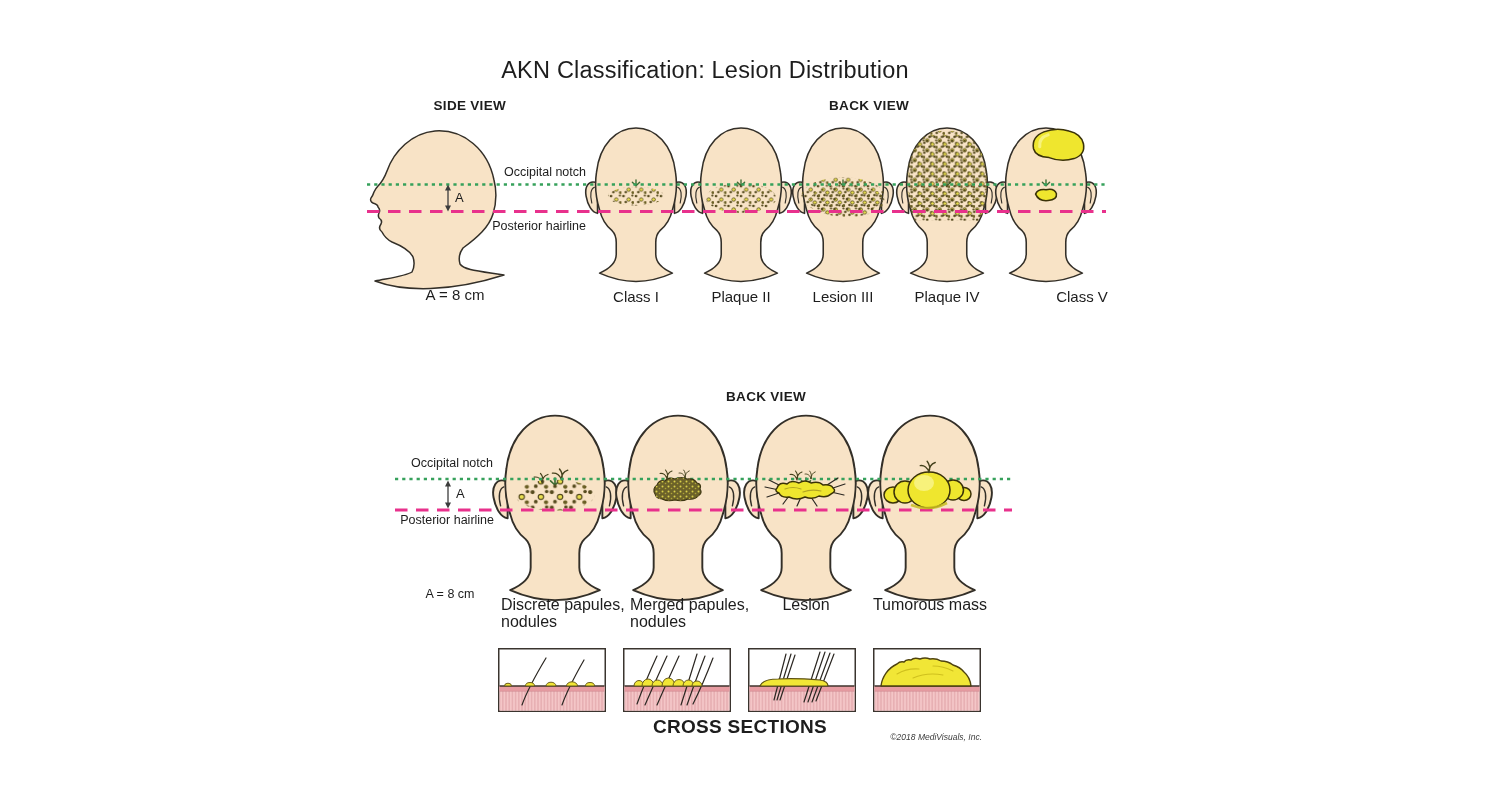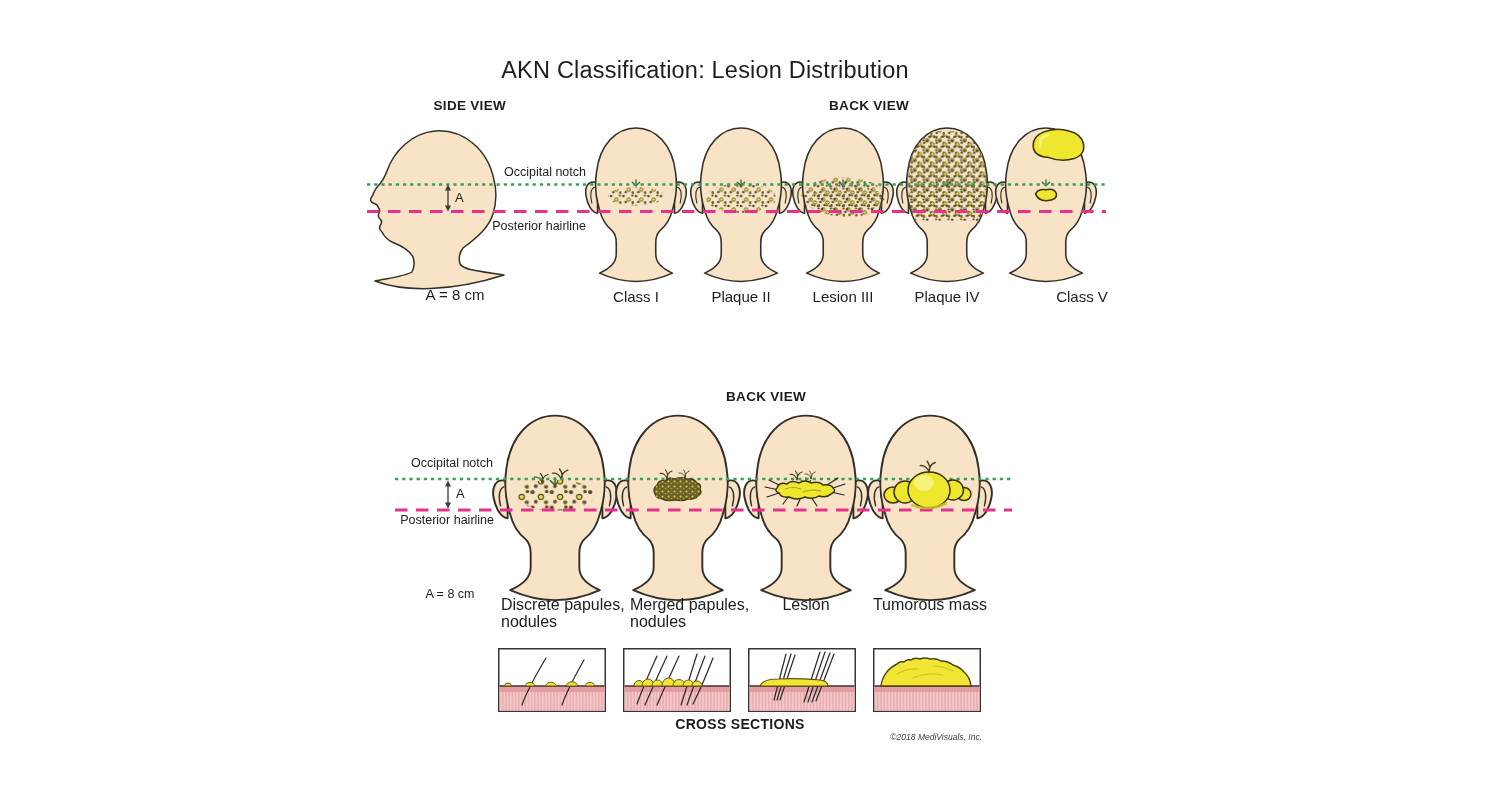--- a/index.html
+++ b/index.html
@@ -26,21 +26,21 @@
   .ctr{text-align:center;}
   .skin{fill:var(--skin);stroke:var(--outline);stroke-width:1.5;stroke-linejoin:round;}
   .earline{fill:none;stroke:var(--outline);stroke-width:1.1;stroke-linecap:round;}
   .notch{fill:none;stroke:#3e6b34;stroke-width:1.3;stroke-linecap:round;}
   .sprig{fill:none;stroke:#44411c;stroke-width:1.1;stroke-linecap:round;}
   .blob{fill:var(--yellow);stroke:#3a3208;stroke-width:1.5;stroke-linejoin:round;}
   .hair{fill:none;stroke:#2b2722;stroke-width:1.2;stroke-linecap:round;}
   .bump{fill:#f1e636;stroke:#6b5c1c;stroke-width:1;}
   .boxframe{fill:#ffffff;stroke:#3a342e;stroke-width:1.5;}
   svg{display:block;}
-  .crosslbl{position:absolute;font-size:14px;font-weight:bold;text-align:center;letter-spacing:.3px;}
+  .crosslbl{position:absolute;font-size:19px;font-weight:bold;text-align:center;letter-spacing:.3px;}
   .copyright{position:absolute;font-size:8.5px;color:#3c3c3c;text-align:right;}
 </style>
 </head>
 <body>
 
 <div id="canvas">
 
   <svg class="abs" width="0" height="0" style="left:0;top:0" aria-hidden="true">
     <defs>
       <pattern id="dotsSmall" patternUnits="userSpaceOnUse" width="12" height="10">

